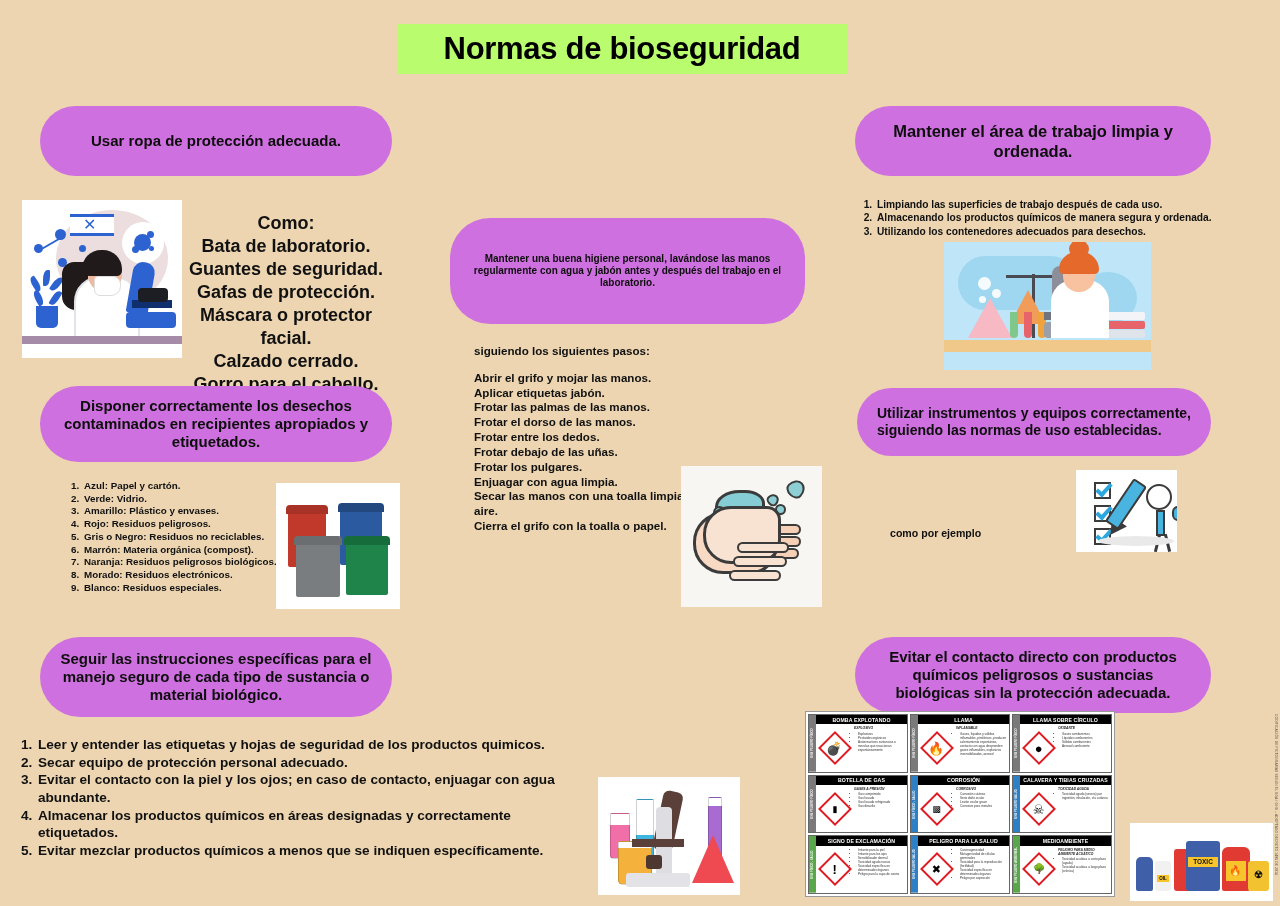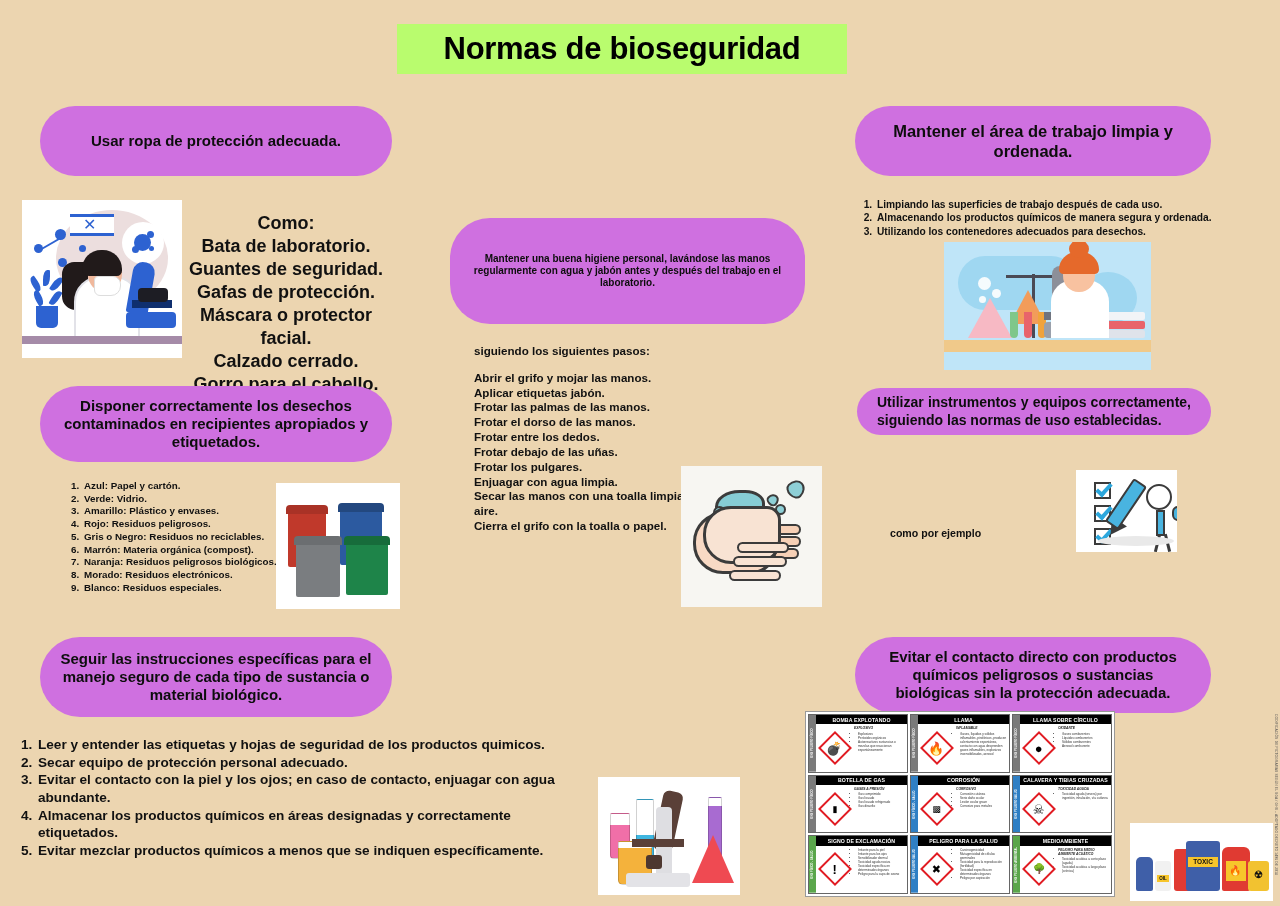--- a/index.html
+++ b/index.html
@@ -298,21 +298,21 @@
     <div class="bin" style="left:12px; top:26px; width:38px; height:58px; background:#c0392b;"></div>
     <div class="lid" style="left:10px; top:22px; width:42px; background:#a93226;"></div>
     <div class="bin" style="left:64px; top:24px; width:42px; height:58px; background:#2c5aa0;"></div>
     <div class="lid" style="left:62px; top:20px; width:46px; background:#23487f;"></div>
     <div class="bin" style="left:20px; top:58px; width:44px; height:56px; background:#7a7d80;"></div>
     <div class="lid" style="left:18px; top:53px; width:48px; background:#6b6e71;"></div>
     <div class="bin" style="left:70px; top:58px; width:42px; height:54px; background:#1e8449;"></div>
     <div class="lid" style="left:68px; top:53px; width:46px; background:#176c3b;"></div>
   </div>
 
-  <div class="pill" style="left:857px; top:388px; width:354px; height:47px; font-size:14px; text-align:justify; justify-content:flex-end;">
+  <div class="pill" style="left:857px; top:388px; width:354px; height:68px; font-size:14px; text-align:justify; justify-content:flex-end;">
     <span style="text-align:justify; display:inline-block; width:100%;">Utilizar instrumentos y equipos correctamente, siguiendo las normas de uso establecidas.</span>
   </div>
 
   <div class="imgbox ill-check" style="left:1076px; top:470px; width:101px; height:82px;">
     <div class="cbox" style="left:18px; top:12px;"></div>
     <div class="tick" style="left:20px; top:14px;"></div>
     <div class="cbox" style="left:18px; top:35px;"></div>
     <div class="tick" style="left:20px; top:37px;"></div>
     <div class="cbox" style="left:18px; top:58px;"></div>
     <div class="tick" style="left:20px; top:60px;"></div>

